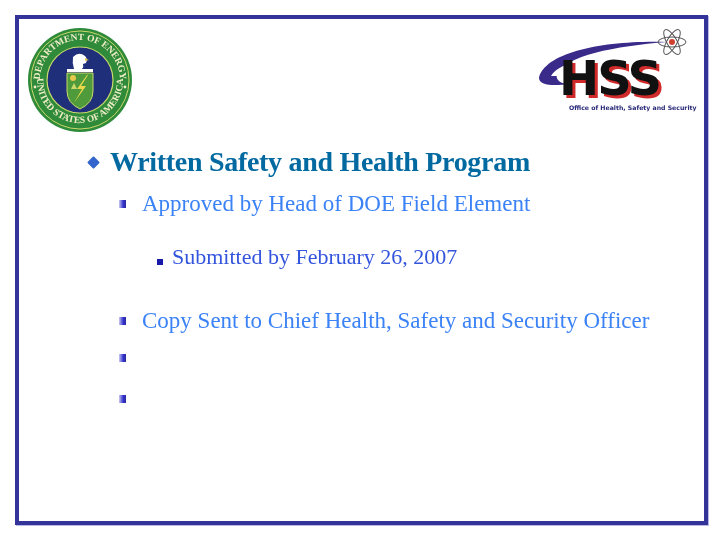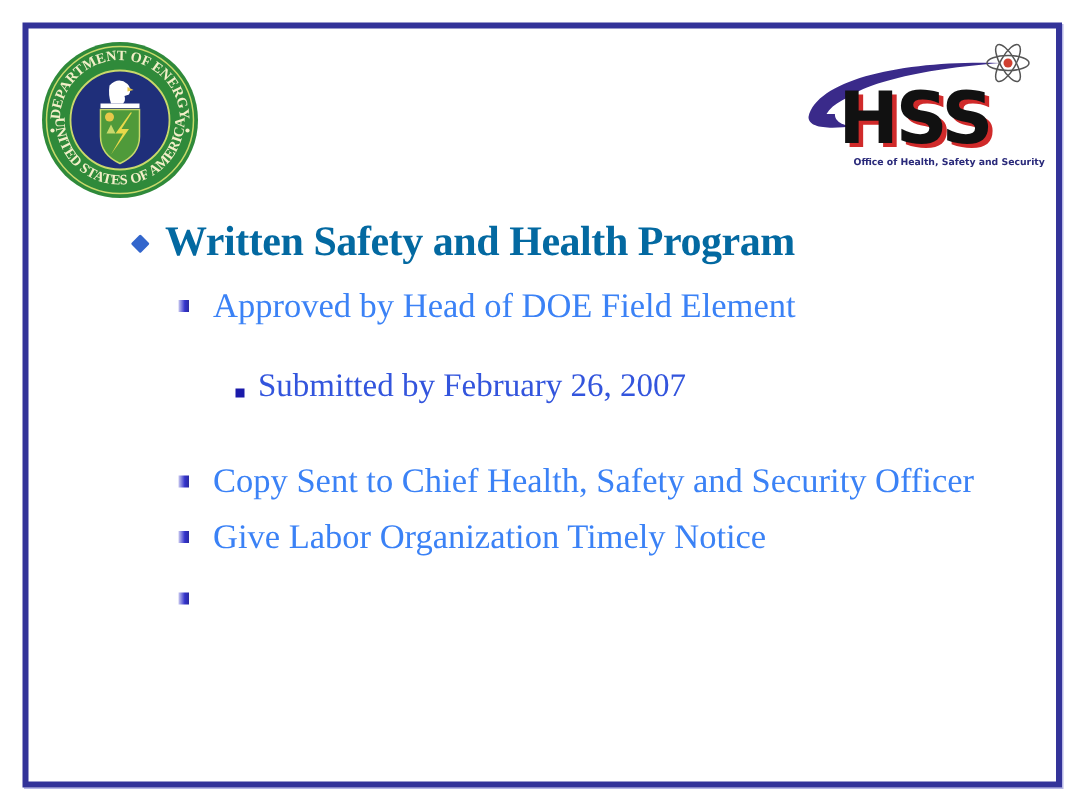--- a/index.html
+++ b/index.html
@@ -82,19 +82,18 @@
     <span class="text">Submitted by February 26, 2007</span>
   </div>
 
   <div class="l2" style="top:269px;margin-top:36px;">
     <span class="bullet"></span>
     <span class="text">Copy Sent to Chief Health, Safety and Security Officer</span>
   </div>
 
   <div class="l2" style="top:342px;">
     <span class="bullet"></span>
-    <span class="text">Give Labor Organization Timely Notice</span>
   </div>
 
   <div class="l2" style="top:383px;">
     <span class="bullet"></span>
   </div>
 </div>
 
 </body></html>

